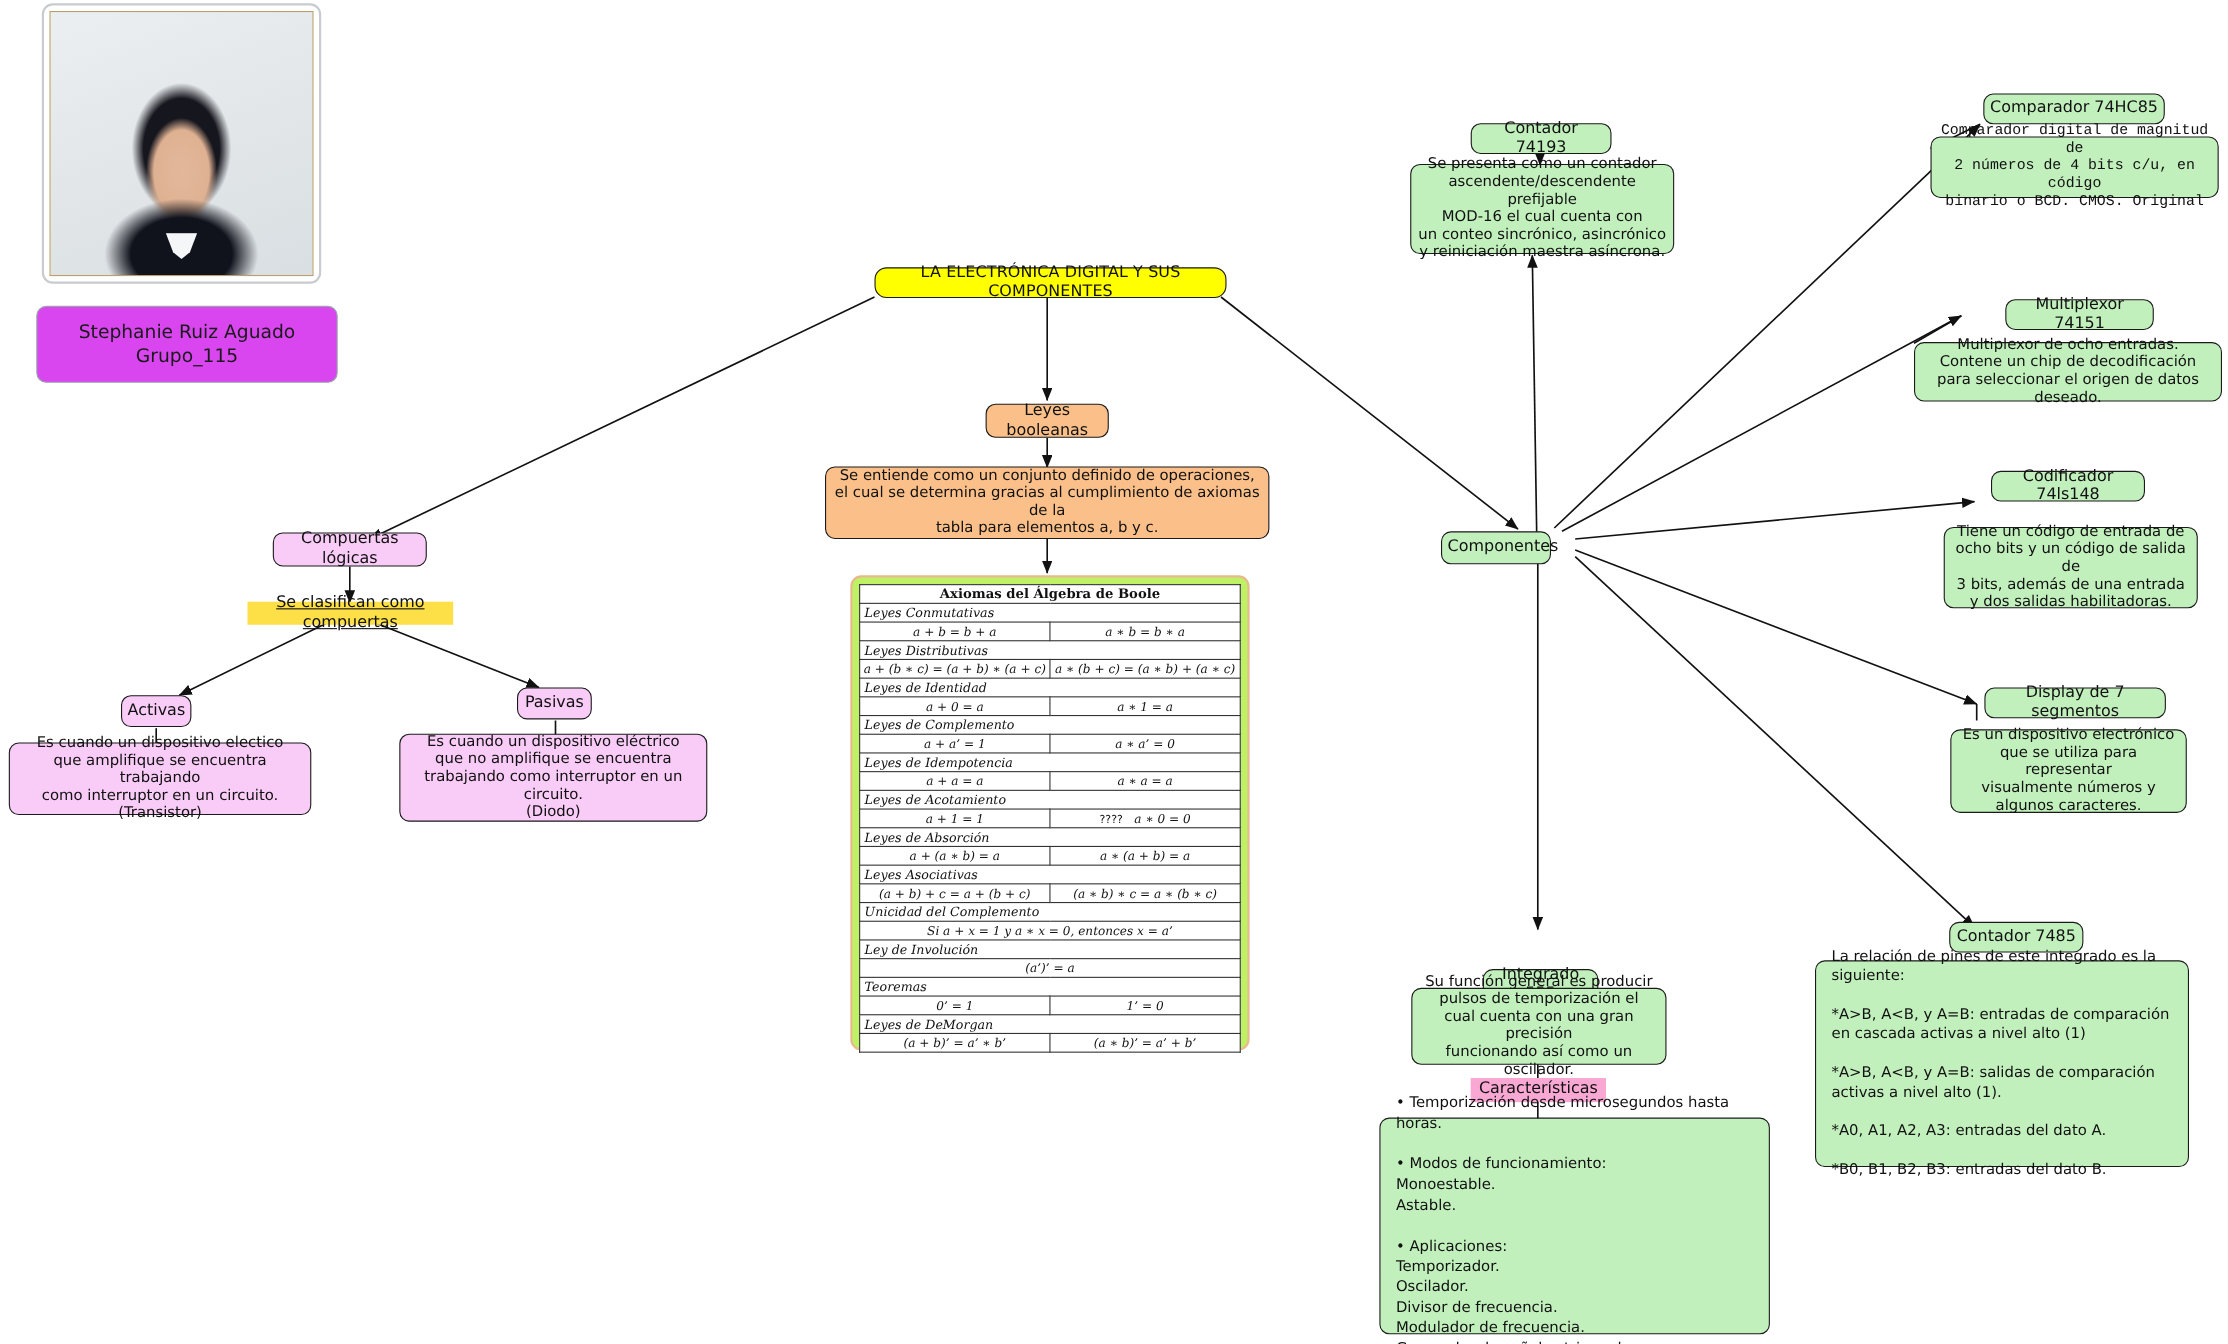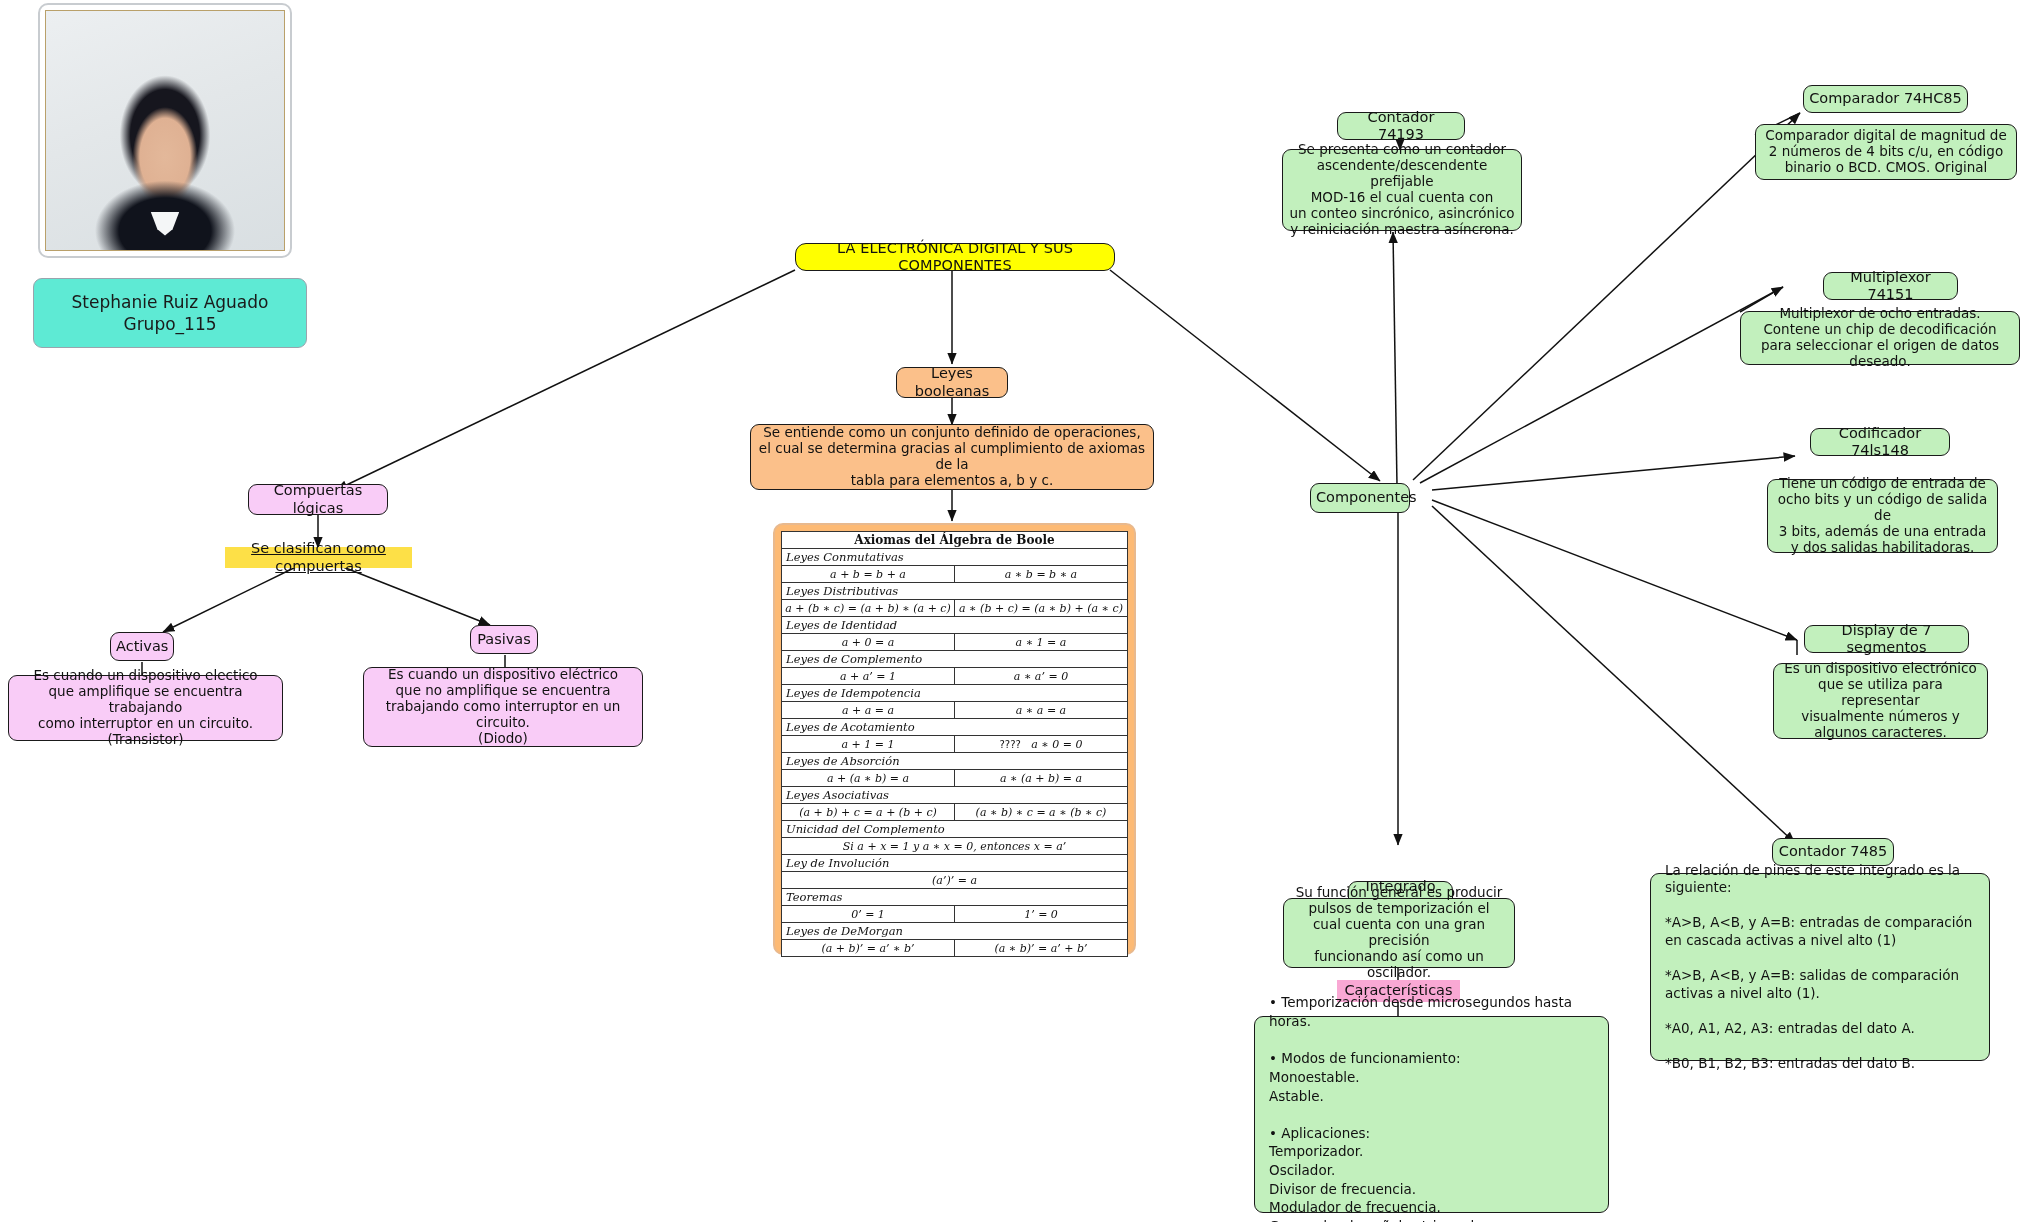--- a/index.html
+++ b/index.html
@@ -117,21 +117,21 @@
     clip-path: polygon(35% 0, 65% 0, 58% 46%, 50% 62%, 42% 46%);
   }
   #name-card {
     position: absolute;
     left: 33px;
     top: 278px;
     width: 272px;
     height: 68px;
     border: 1px solid #9aa4ad;
     border-radius: 9px;
-    background: #5eead4;
+    background: #d946ef;
     display: flex;
     align-items: center;
     justify-content: center;
     text-align: center;
     font-size: 17px;
     line-height: 1.3;
     color: #1a1a1a;
     z-index: 6;
   }
 
@@ -142,21 +142,21 @@
     top: 523px;
     width: 363px;
     height: 432px;
     border: 2px solid #e7b municipality;
     box-sizing: border-box;
     z-index: 5;
   }
   #bool-table-wrap {
     border: 2px solid #e8b98e;
     border-radius: 10px;
-    background: #fdba74;
+    background: #bef264;
     padding: 6px;
   }
   table.bool {
     width: 100%;
     height: 100%;
     border-collapse: collapse;
     background: #ffffff;
     font-family: "DejaVu Serif", serif;
     table-layout: fixed;
   }
@@ -406,21 +406,21 @@
 ascendente/descendente prefijable
 MOD-16 el cual cuenta con
 un conteo  sincrónico, asincrónico
 y reiniciación maestra asíncrona.</span>
   </div>
 
   <div class="node green head" style="left:1803px; top:85px; width:165px; height:28px;">
     <span>Comparador 74HC85</span>
   </div>
   <div class="node green leaf" style="left:1755px; top:124px; width:262px; height:56px;">
-    <span style="white-space:pre-line;">Comparador digital de magnitud de
+    <span style="white-space:pre-line;font-family:Liberation Mono, monospace;">Comparador digital de magnitud de
 2 números de 4 bits c/u, en código
 binario o BCD. CMOS. Original</span>
   </div>
 
   <div class="node green head" style="left:1823px; top:272px; width:135px; height:28px;">
     <span>Multiplexor 74151</span>
   </div>
   <div class="node green leaf" style="left:1740px; top:311px; width:280px; height:54px;">
     <span style="white-space:pre-line;">Multiplexor de ocho entradas.
 Contene un chip de decodificación

